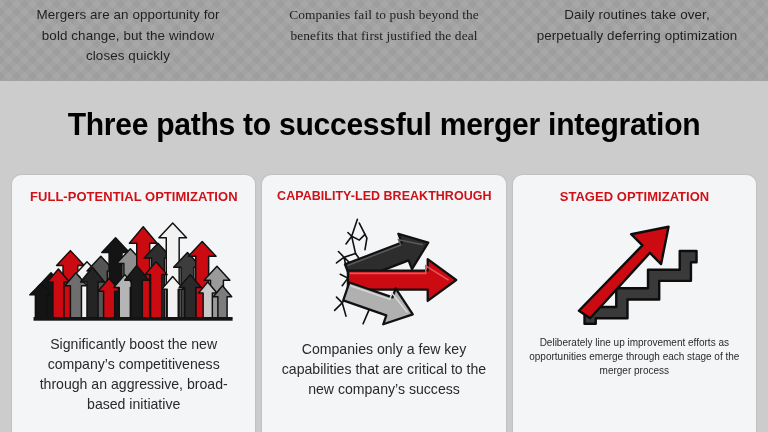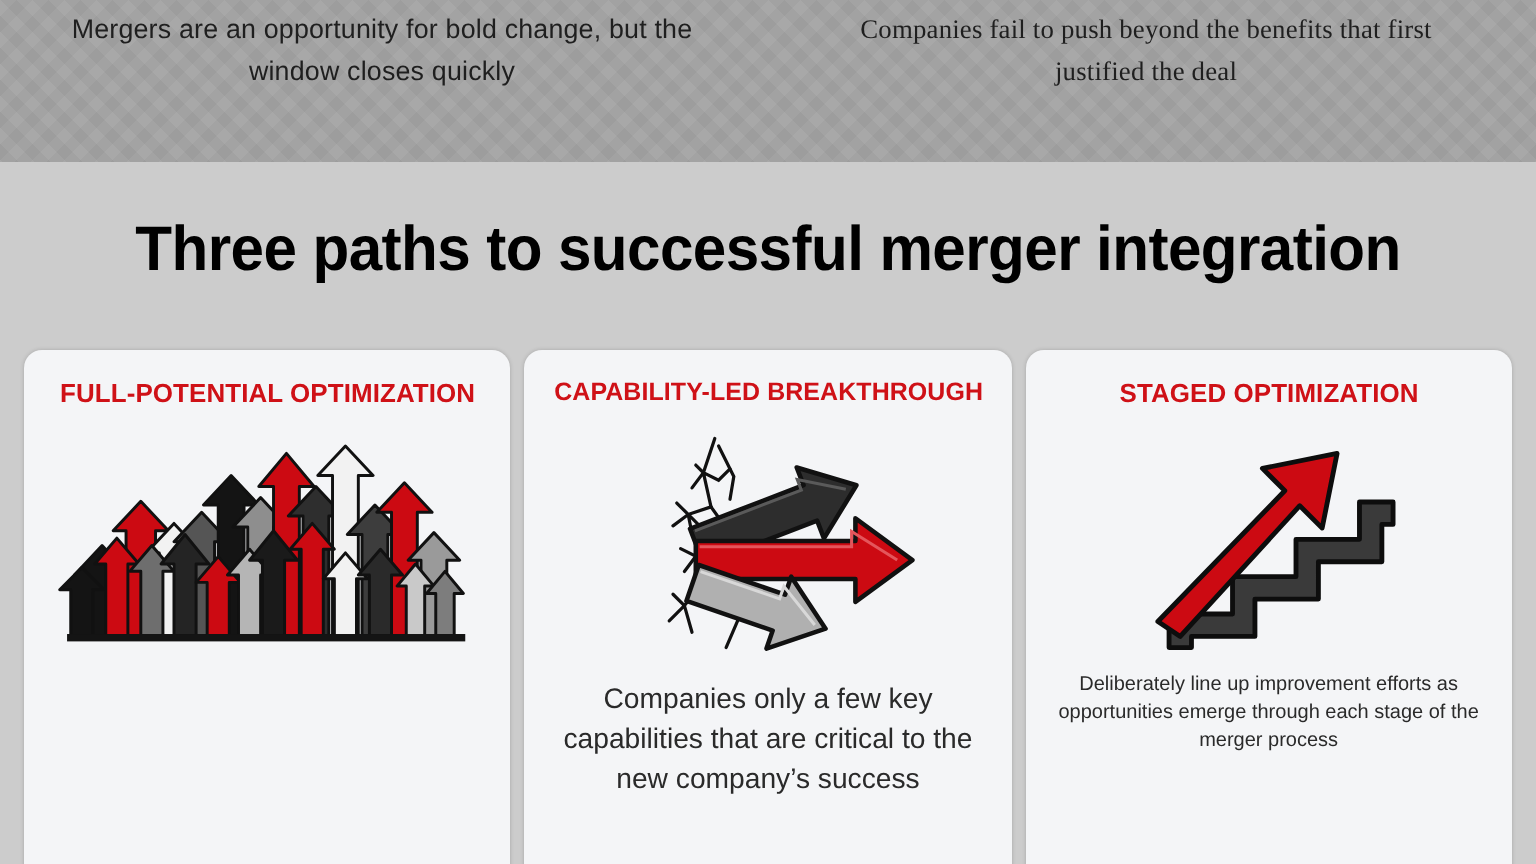--- a/index.html
+++ b/index.html
@@ -126,20 +126,21 @@
   .card.c3 .card-body { font-size: 10px; padding: 0 2px; }
 </style>
 </head>
 <body>
 
 <div class="slide">
 
   <div class="banner">
     <div class="banner-col col1">Mergers are an opportunity for bold change, but the window closes quickly</div>
     <div class="banner-col col2">Companies fail to push beyond the benefits that first justified the deal</div>
+    <div class="banner-col col3">Daily routines take over, perpetually deferring optimization</div>
   </div>
 
   <div class="main-title">Three paths to successful merger integration</div>
 
   <div class="cards">
 
     <div class="card c1">
       <div class="card-title">FULL-POTENTIAL OPTIMIZATION</div>
       <div class="art">
         <svg viewBox="0 0 230 118" width="212" height="118" aria-hidden="true">
@@ -220,20 +221,21 @@
             <g fill="#c9c9c9">
                 <path d="M190,112 L190,84 L185,84 L195,72 L205,84 L200,84 L200,112 Z"></path>
               </g>
             <g fill="#7d7d7d">
                 <path d="M206,112 L206,88 L201,88 L211,76 L221,88 L216,88 L216,112 Z"></path>
               </g>
           </g>
           <rect x="6" y="110" width="216" height="4" fill="#141414"></rect>
         </svg>
       </div>
+      <div class="card-body">Significantly boost the new company’s competitiveness through an aggressive, broad-based initiative</div>
     </div>
 
     <div class="card c2">
       <div class="card-title">CAPABILITY-LED BREAKTHROUGH</div>
       <div class="art">
         <svg viewBox="0 0 200 125" width="190" height="120" aria-hidden="true">
 
           <g stroke="#111111" fill="none" stroke-width="1.7" stroke-linecap="round">
             <path d="M72,8 L66,26 L62,22 M66,26 L60,34 M66,26 L74,30 L80,24 M66,26 L70,44"></path>
             <path d="M70,44 L58,48 L52,42 M58,48 L50,54 M58,48 L60,58 M58,48 L66,56"></path>

